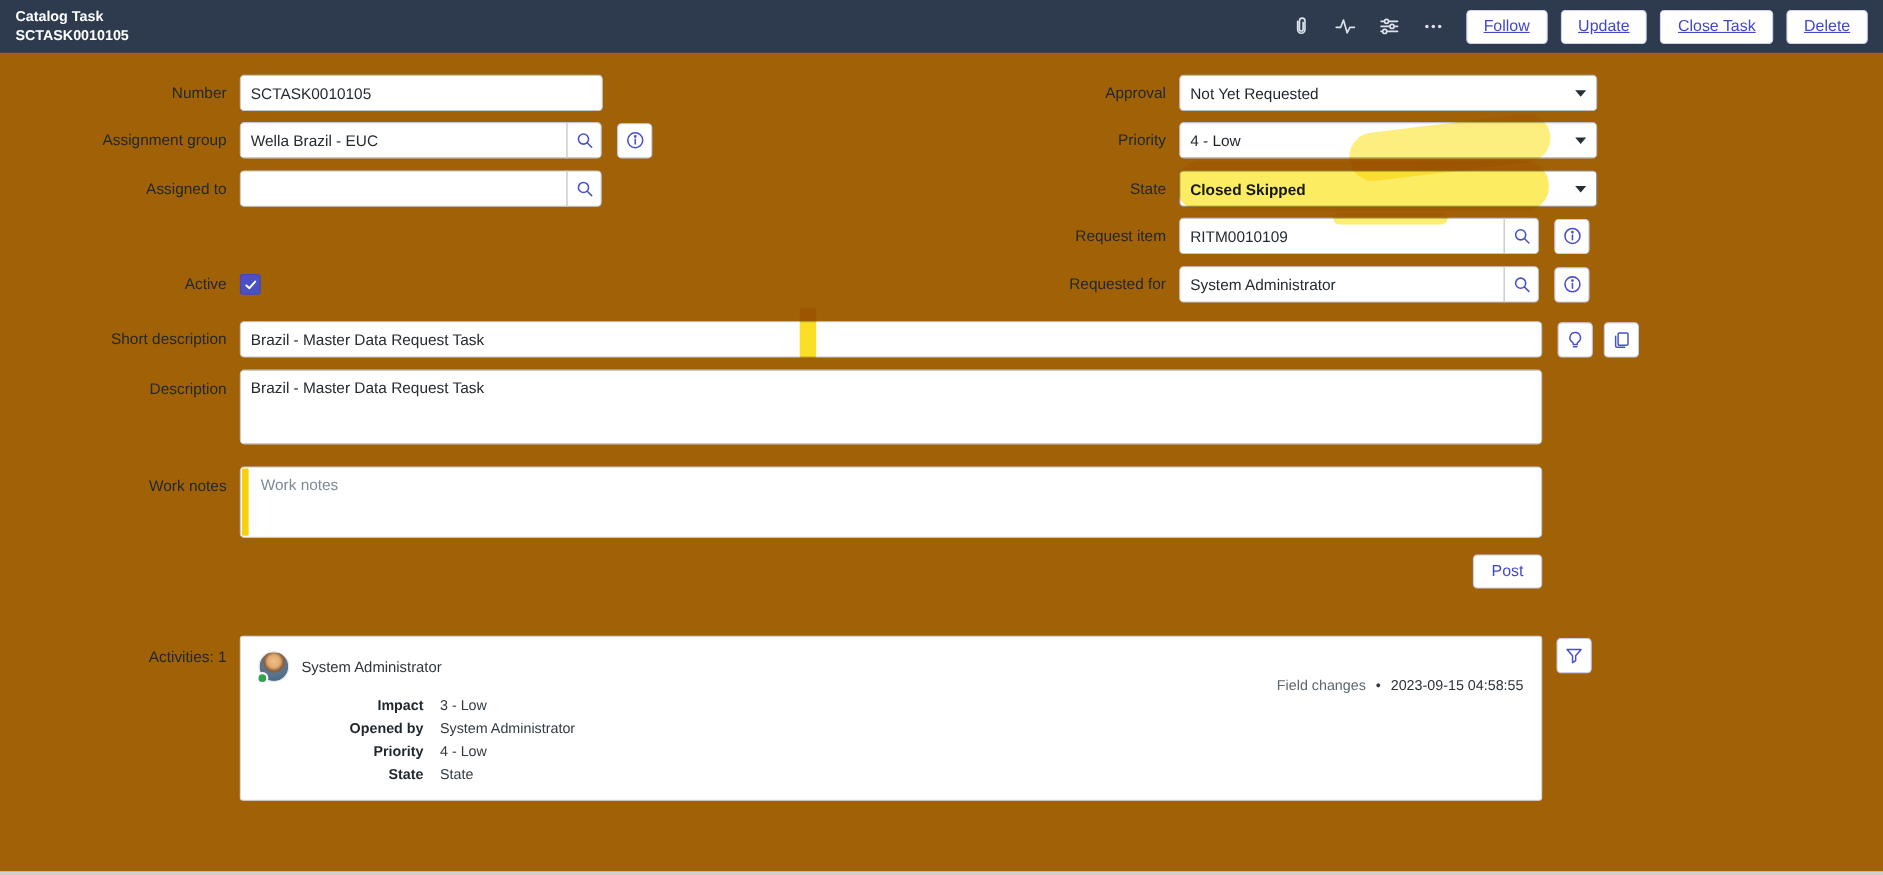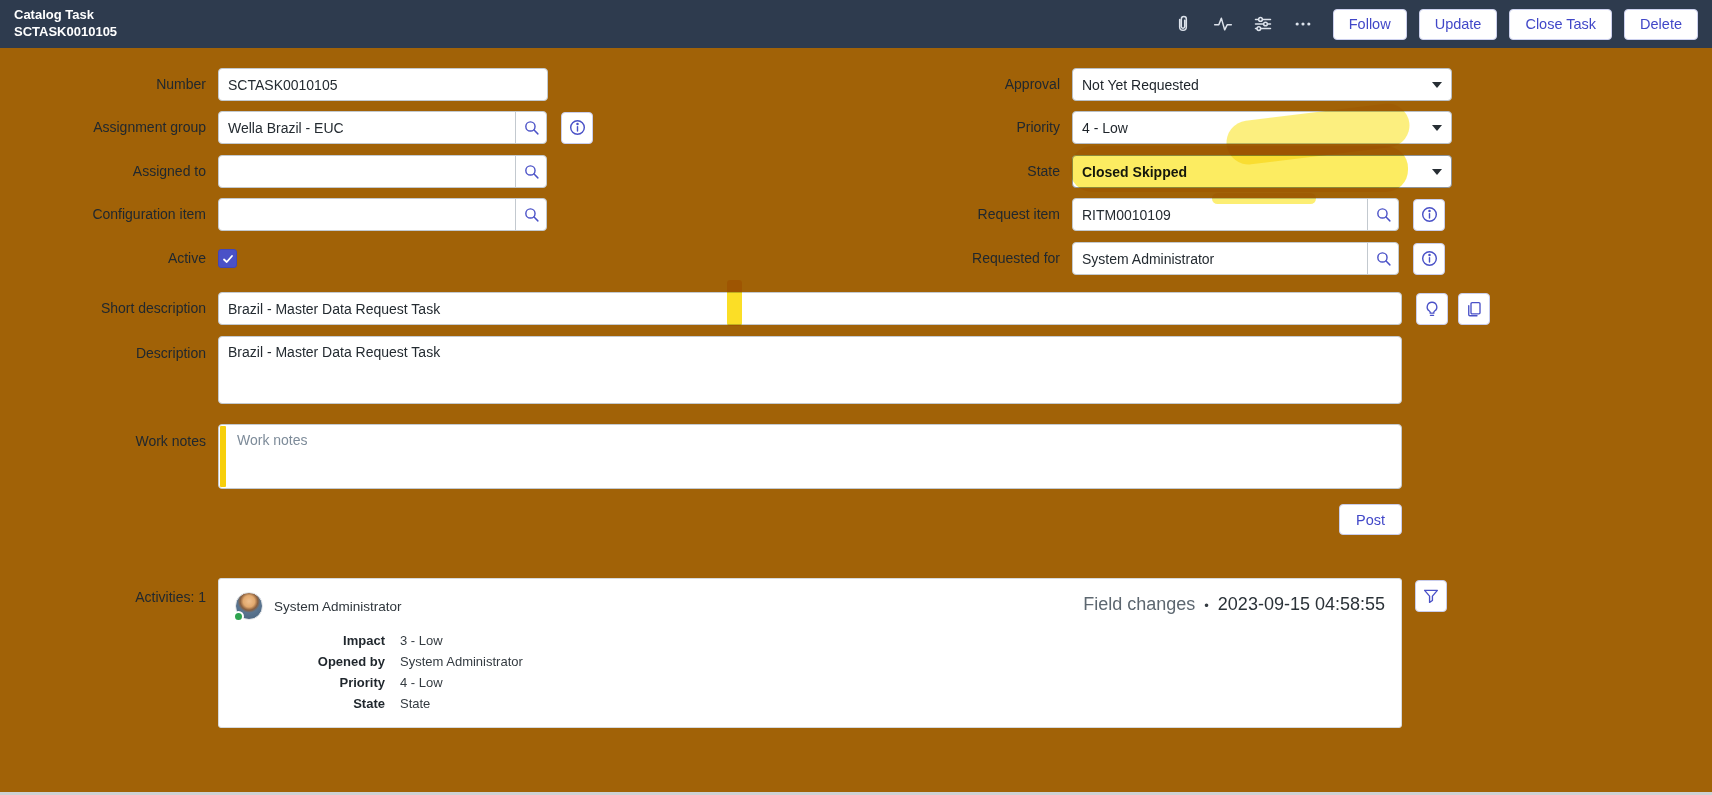--- a/index.html
+++ b/index.html
@@ -9,21 +9,21 @@
 
   
   .hdr { position:absolute; top:0; left:0; width:1712px; height:48px; background:#2e3b4e;
          display:flex; align-items:center; padding:0 14px; }
   .hdr-title { color:#ffffff; font-size:13px; font-weight:bold; line-height:1.3; }
   .hdr-actions { margin-left:auto; display:flex; align-items:center; gap:4px; }
   .hdr-iconbtn { width:36px; height:30px; display:flex; align-items:center; justify-content:center;
                  color:#dde3ec; background:transparent; border:none; cursor:pointer; }
   .hdr-btn { height:31px; padding:0 15px; margin-left:8px; background:#ffffff; color:#4147c8;
              border:1px solid #ccd0ee; border-radius:4px; font-size:14.5px;
-             font-family:inherit; cursor:pointer; }
+             font-family:inherit; cursor:pointer;text-decoration:underline; }
 
   
   .fld { position:absolute; display:flex; align-items:center; }
   .fld.top-align { align-items:flex-start; }
   .lbl { width:200px; text-align:right; margin-right:12px; font-size:14px; color:#21282e; line-height:1.2; }
   .fld.top-align .lbl { padding-top:9px; }
   .txt { height:33px; border:1px solid #c3c9cf; border-radius:4px; padding:0 9px; font-size:14px;
          color:#242b31; font-family:inherit; background:#fff; }
   .w330 { width:330px; }
   .refgroup { display:flex; }
@@ -60,22 +60,22 @@
 
   
   .activity-card { position:absolute; left:218px; top:578px; width:1184px; height:150px;
                    border:1px solid #d6dade; border-radius:3px; background:#fff; }
   .avatar { position:absolute; left:16px; top:13px; width:28px; height:28px; border-radius:50%;
             background:radial-gradient(circle at 50% 32%, #f0c08e 0%, #e2a96e 26%, #8a5f3e 40%, #5a7590 52%, #46607a 100%);
             border:1px solid #e2e5e8; }
   .presence-dot { position:absolute; left:-3px; bottom:-3px; width:11px; height:11px; background:#2ea44f;
                   border:2px solid #ffffff; border-radius:50%; }
   .act-author { position:absolute; left:55px; top:20px; font-size:13.5px; color:#2f363c; }
-  .act-meta { position:absolute; right:16px; top:15px; display:flex; align-items:flex-end; gap:9px;
-              font-size:18px; color:#2b3238; }
+  .act-meta { position:absolute; right:16px; top:36px; display:flex; align-items:flex-end; gap:9px;
+              font-size:13px; color:#2b3238; }
   .act-type { color:#5d6770; }
   .meta-sep::before { content:"\2022"; color:#343b42; font-size:13px; }
   .changes { position:absolute; left:16px; top:53px; }
   .chg-row { display:flex; margin-bottom:4px; font-size:13px; line-height:17px; }
   .chg-lbl { width:150px; text-align:right; font-weight:bold; color:#1f262c; }
   .chg-val { margin-left:15px; color:#343b41; }
 
   
   .hl { position:absolute; pointer-events:none; mix-blend-mode:multiply; }
   .hl-state-main { left:1070px; top:146px; width:338px; height:46px; border-radius:22px;
@@ -165,32 +165,20 @@
       <input class="txt" value="" style="">
       <button class="refbtn">
         <svg width="17" height="17" viewBox="0 0 24 24" fill="none" stroke="currentColor" stroke-width="2" stroke-linecap="round">
             <circle cx="10.5" cy="10.5" r="6.5"></circle>
             <line x1="15.6" y1="15.6" x2="21" y2="21"></line>
           </svg>
       </button>
     </div>
   </div>
 
-  <div class="fld" style="left:6px; top:198px;">
-    <label class="lbl">Configuration item</label>
-    <div class="refgroup">
-      <input class="txt" value="" style="">
-      <button class="refbtn">
-        <svg width="17" height="17" viewBox="0 0 24 24" fill="none" stroke="currentColor" stroke-width="2" stroke-linecap="round">
-            <circle cx="10.5" cy="10.5" r="6.5"></circle>
-            <line x1="15.6" y1="15.6" x2="21" y2="21"></line>
-          </svg>
-      </button>
-    </div>
-  </div>
 
   <div class="fld" style="left:6px; top:242px; height:33px;">
     <label class="lbl">Active</label>
     <span class="checkbox">
       <svg width="12" height="12" viewBox="0 0 24 24" fill="none" stroke="#ffffff" stroke-width="3.6" stroke-linecap="round" stroke-linejoin="round">
           <polyline points="4,13 9.5,18 20,6"></polyline>
         </svg>
     </span>
   </div>
 

